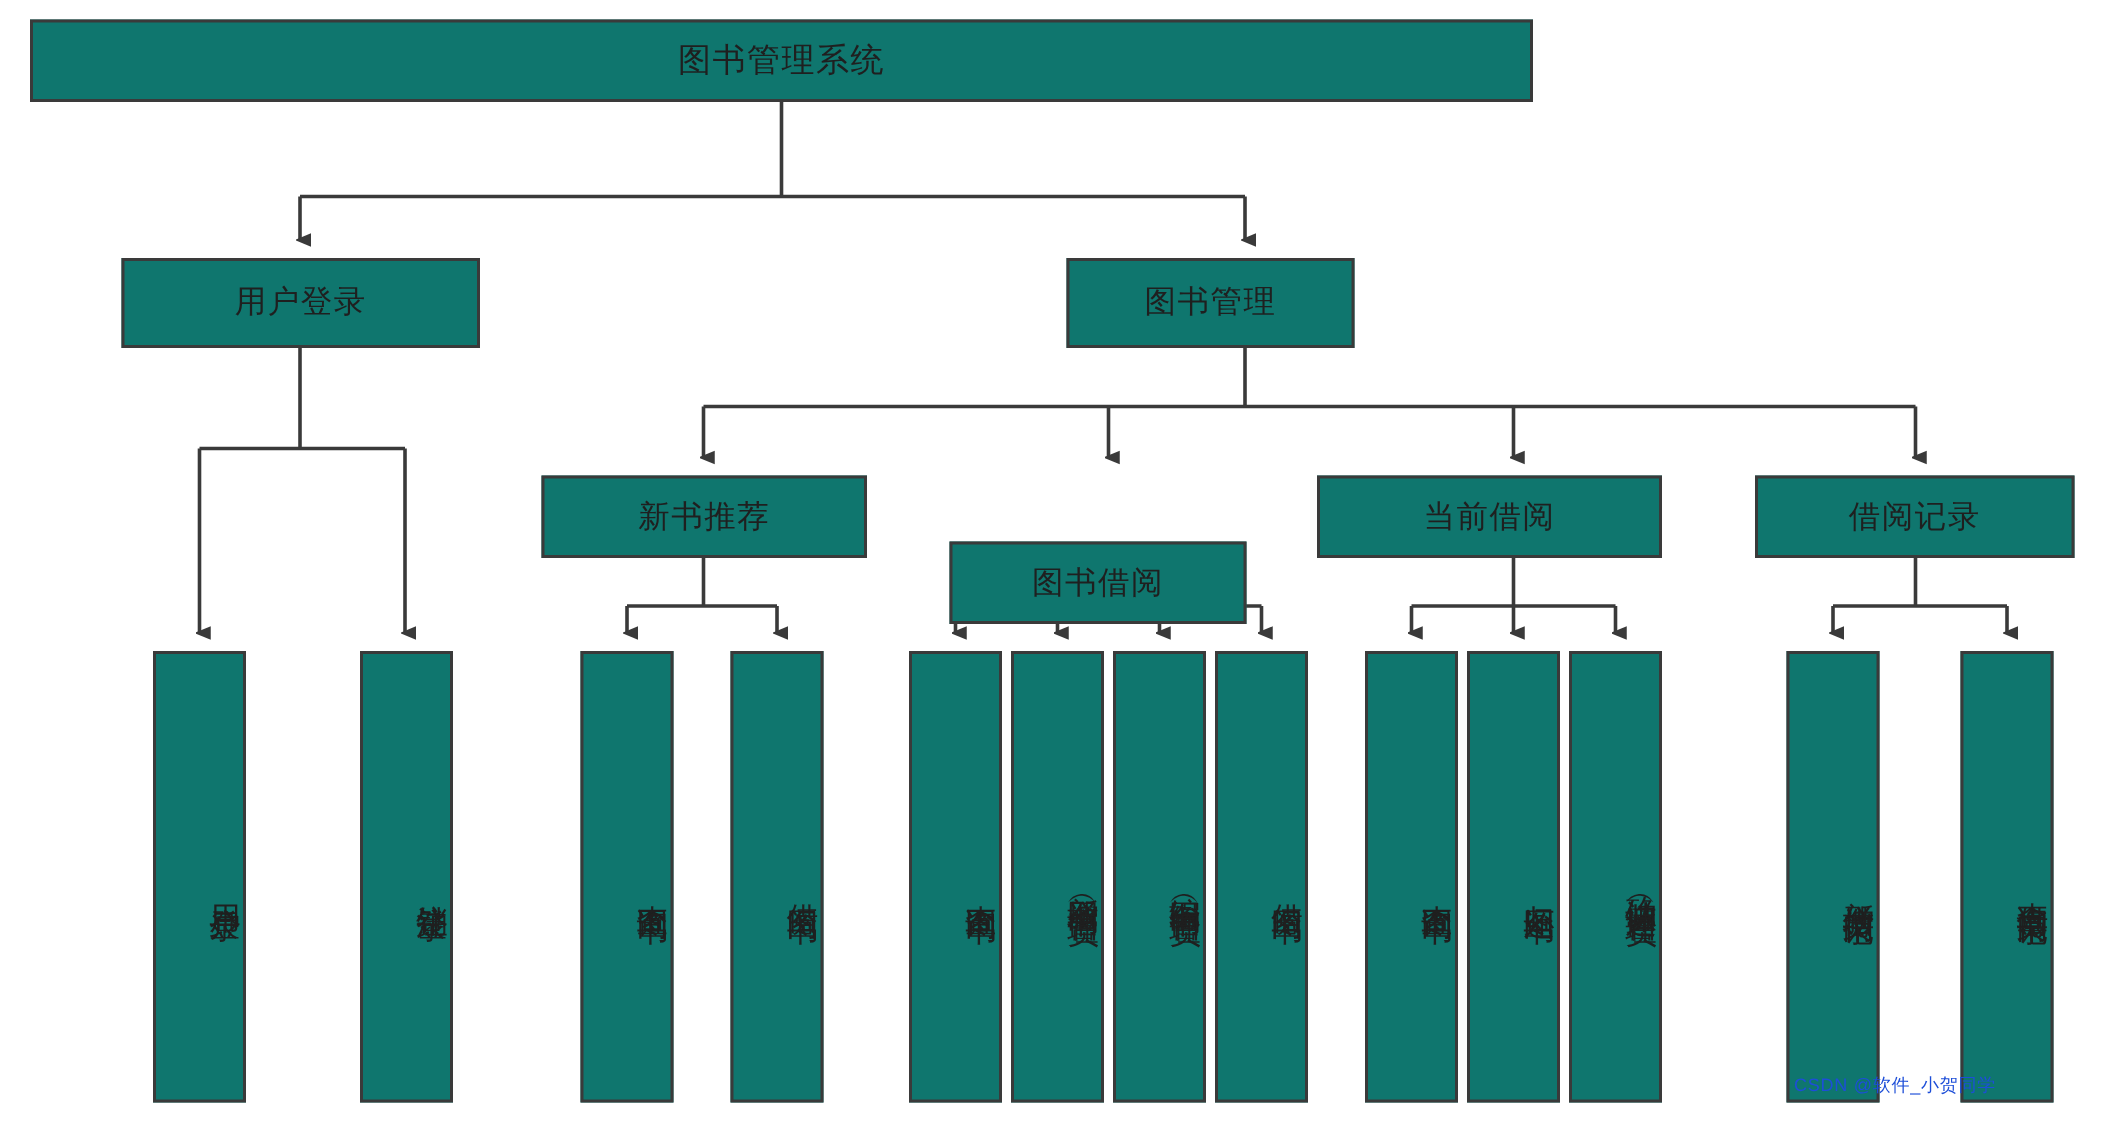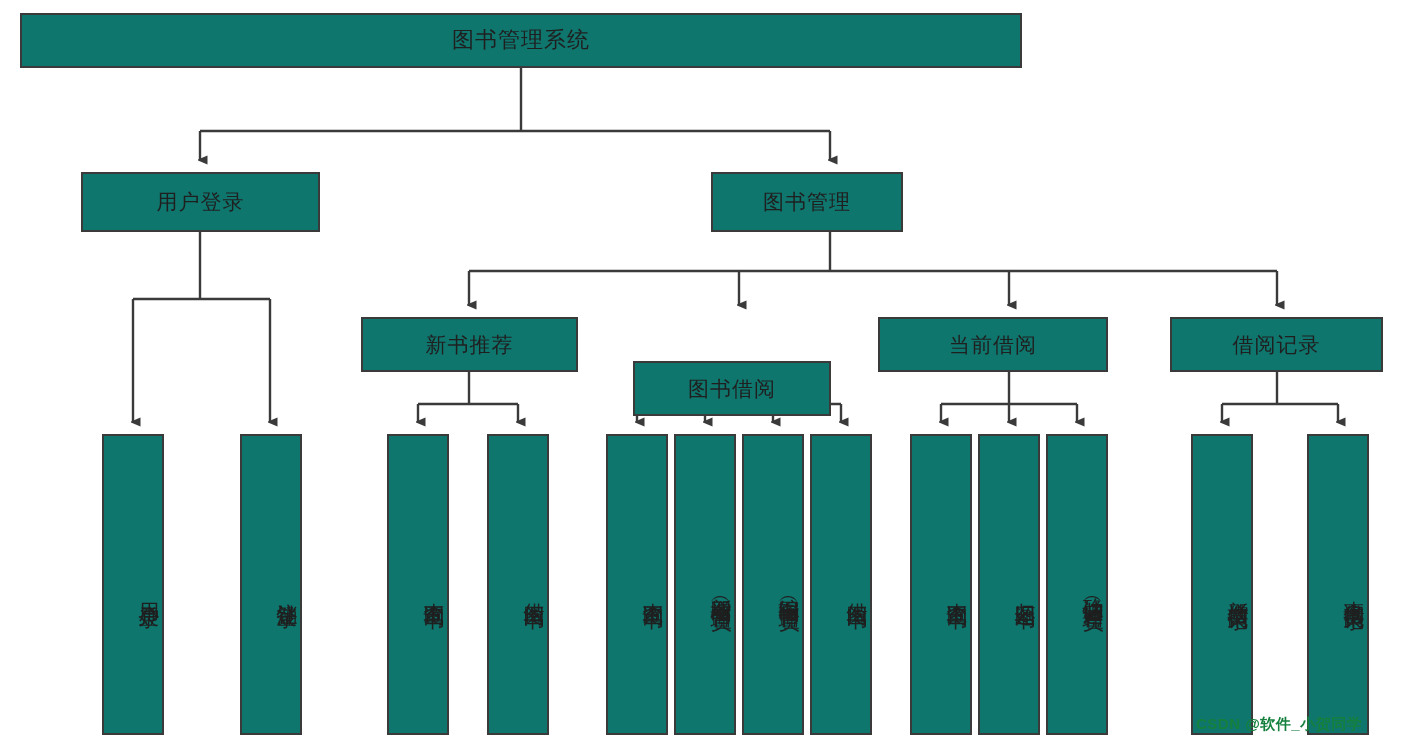--- a/index.html
+++ b/index.html
@@ -56,26 +56,25 @@
     letter-spacing: 2px;
     align-items: flex-start;
     justify-content: center;
     padding-top: 10px;
   }
   .node.vert .label {
     display: block;
   }
   .watermark {
     position: absolute;
-    font-size: 15px;
-    color: #15803d;
+    font-size: 12px;
+    color: #1d4ed8;
     white-space: nowrap;
     z-index: 3;
     letter-spacing: 0.5px;
-    font-weight: bold;
   }
 </style>
 </head>
 <body>
 
 <div id="diagram-root">
 
   <svg id="connector-layer" viewBox="0 0 1405 747" width="1405" height="747" xmlns="http://www.w3.org/2000/svg">
     <defs>
       <marker id="arrowhead" markerWidth="10" markerHeight="10" refX="5" refY="7.5" orient="auto" markerUnits="userSpaceOnUse">

